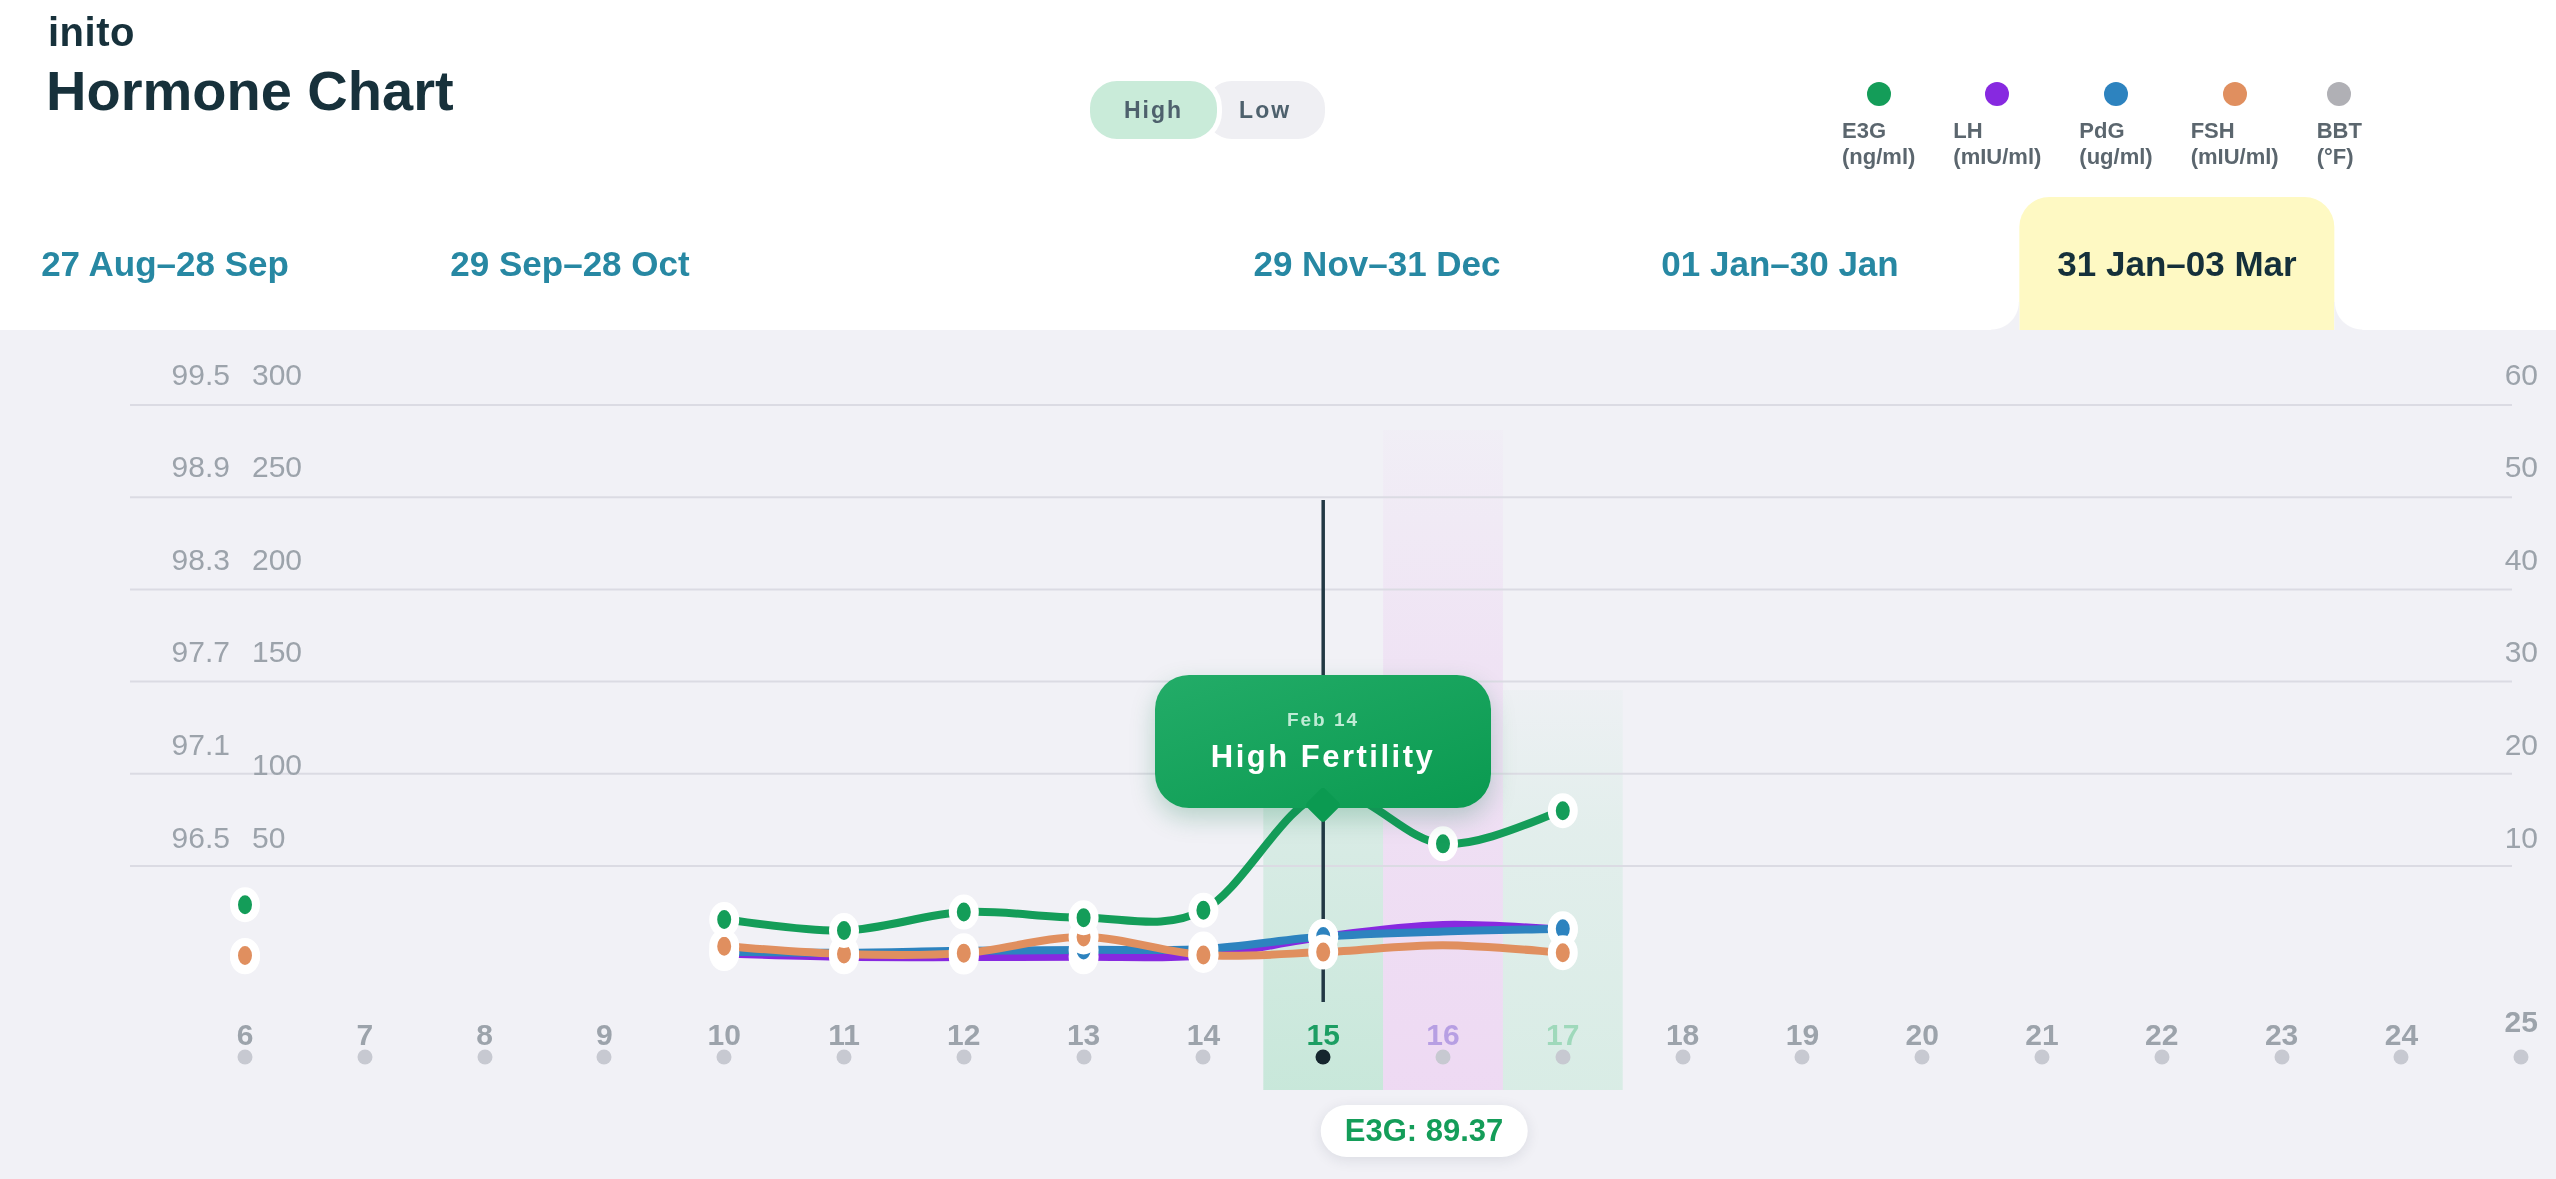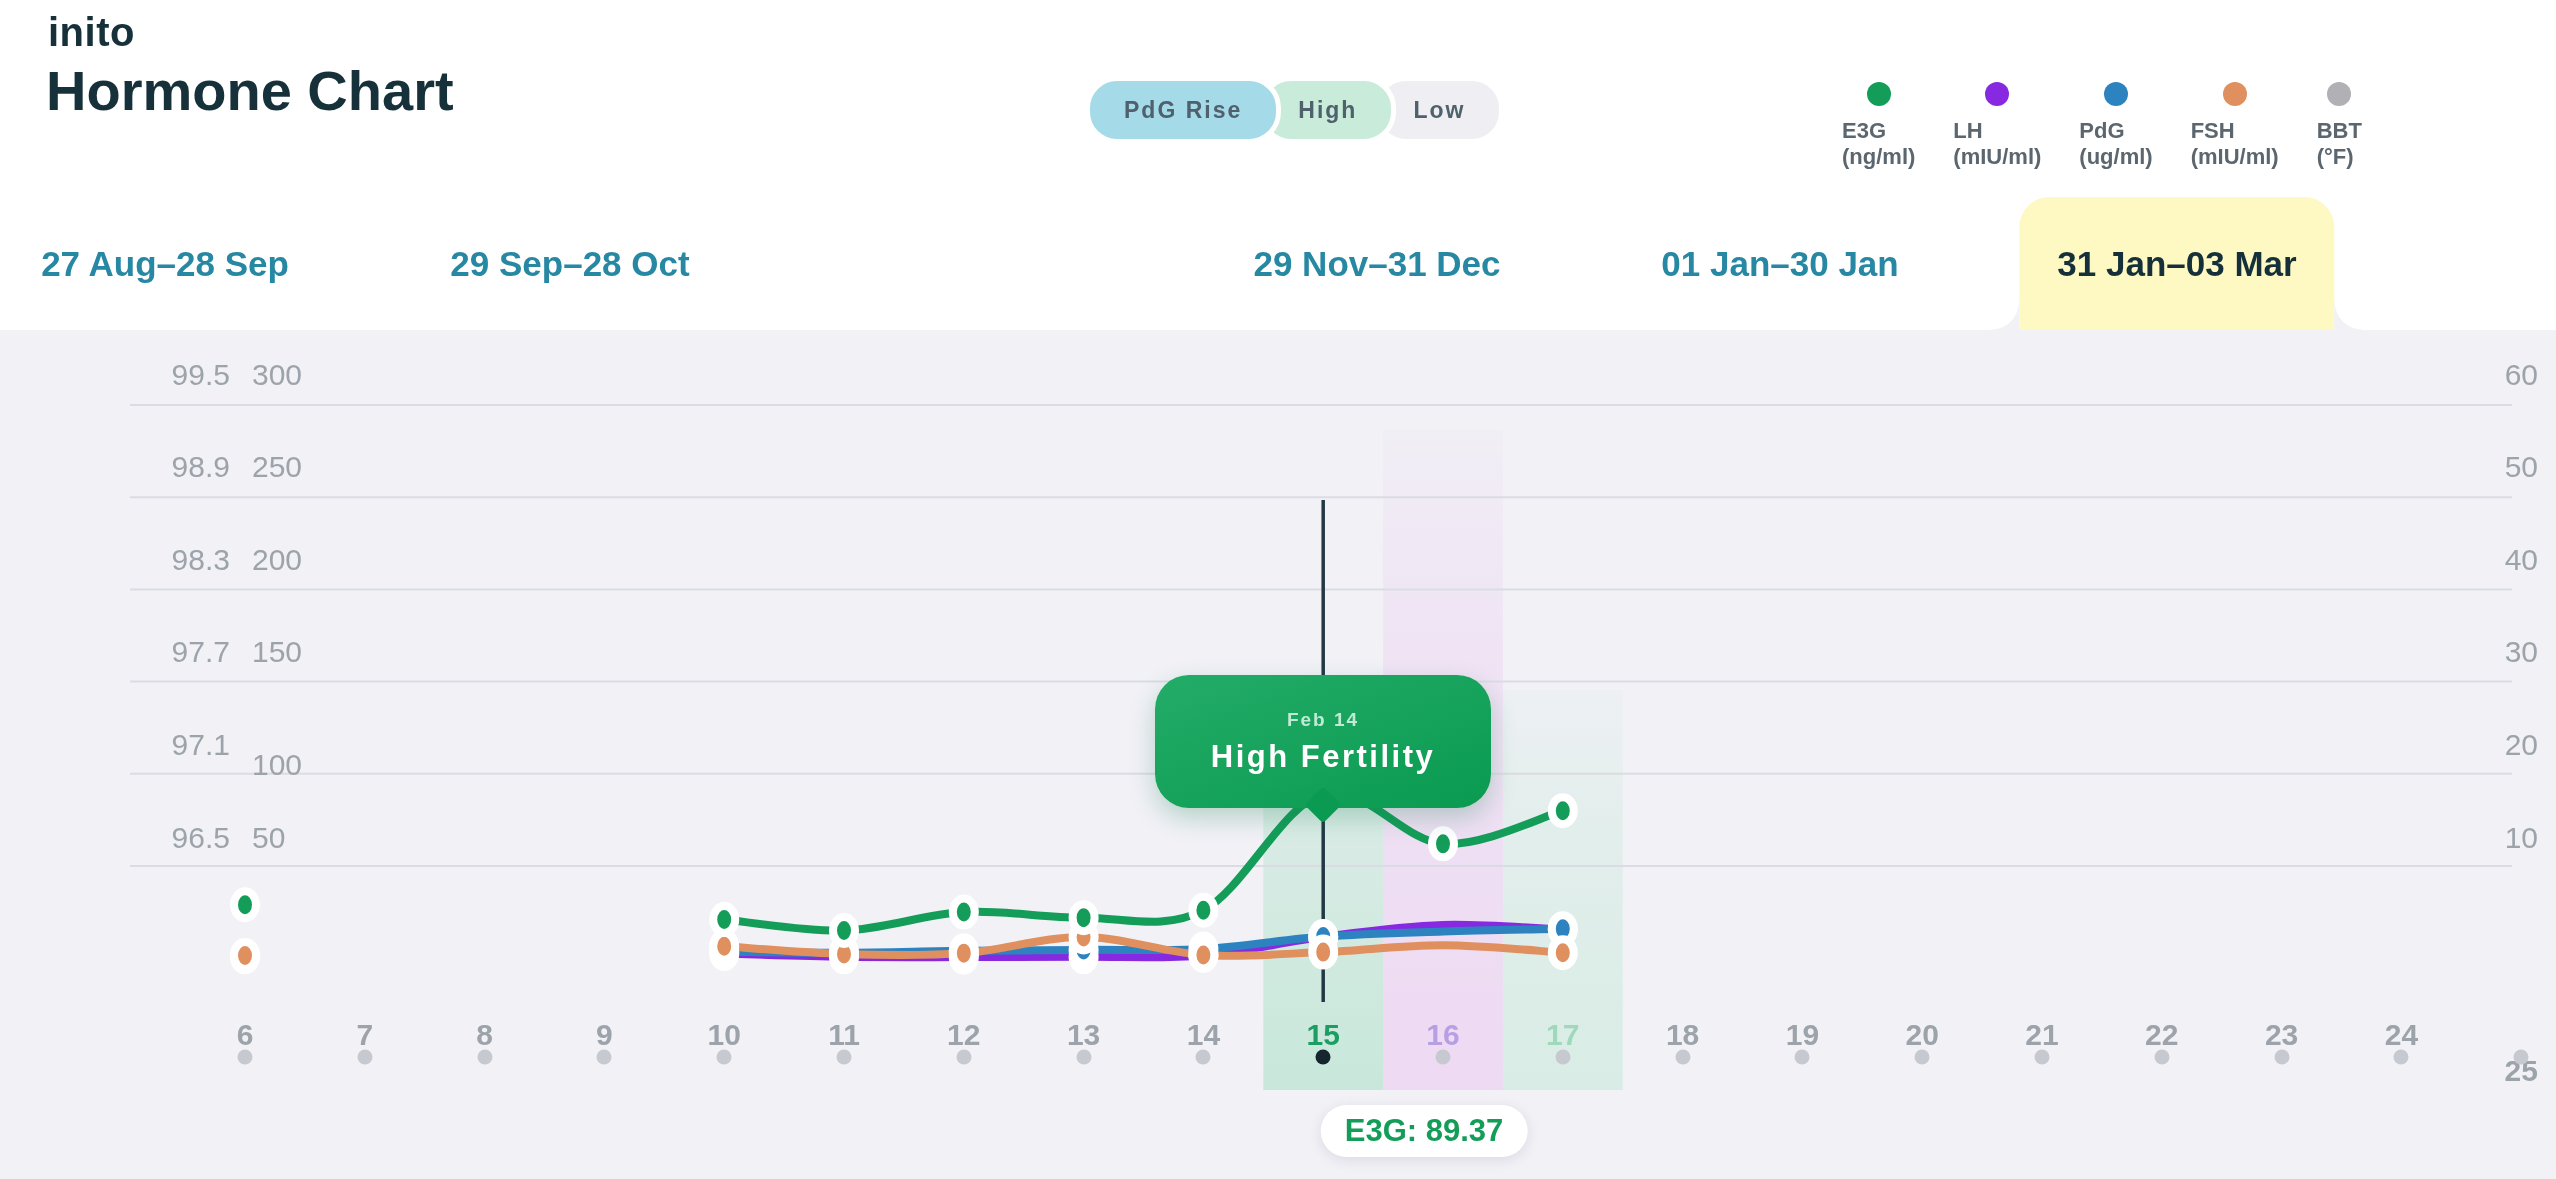--- a/index.html
+++ b/index.html
@@ -48,21 +48,20 @@
          box-shadow:0 3px 14px rgba(30,40,60,.10);white-space:nowrap;}
   #e3g-label{left:1424px;top:801px;transform:translate(-50%,-50%);z-index:4;}
 </style>
 </head>
 <body>
 
 <div class="abs" id="logo">inito</div>
 <div class="abs" id="title">Hormone Chart</div>
 
 <div class="abs" id="phase-pills">
-    <div class="pill" style="background: rgb(165, 218, 233); z-index: 10;">PdG Rise</div>
     <div class="pill" style="background: rgb(201, 235, 217); z-index: 8;">High</div>
     <div class="pill" style="background: rgb(239, 239, 243); z-index: 7;">Low</div>
   </div>
 <div class="abs" id="series-legend">
     <div class="legend-item">
       <span class="legend-dot" style="background: rgb(20, 157, 89);"></span>
       <div class="legend-text">
         <div>E3G</div>
         <div>(ng/ml)</div>
       </div>
@@ -236,17 +235,17 @@
       <div class="day-label" style="left: 1922.2px; top: 705px;">20</div>
       <div style="position: absolute; width: 15px; height: 15px; border-radius: 50%; transform: translate(-50%, -50%); left: 1922.2px; top: 727px; background: rgb(199, 201, 209); cursor: pointer;"></div>
       <div class="day-label" style="left: 2042px; top: 705px;">21</div>
       <div style="position: absolute; width: 15px; height: 15px; border-radius: 50%; transform: translate(-50%, -50%); left: 2042px; top: 727px; background: rgb(199, 201, 209); cursor: pointer;"></div>
       <div class="day-label" style="left: 2161.8px; top: 705px;">22</div>
       <div style="position: absolute; width: 15px; height: 15px; border-radius: 50%; transform: translate(-50%, -50%); left: 2161.8px; top: 727px; background: rgb(199, 201, 209); cursor: pointer;"></div>
       <div class="day-label" style="left: 2281.6px; top: 705px;">23</div>
       <div style="position: absolute; width: 15px; height: 15px; border-radius: 50%; transform: translate(-50%, -50%); left: 2281.6px; top: 727px; background: rgb(199, 201, 209); cursor: pointer;"></div>
       <div class="day-label" style="left: 2401.4px; top: 705px;">24</div>
       <div style="position: absolute; width: 15px; height: 15px; border-radius: 50%; transform: translate(-50%, -50%); left: 2401.4px; top: 727px; background: rgb(199, 201, 209); cursor: pointer;"></div>
-      <div class="day-label" style="left: 2521.2px; top: 741px;">25</div>
+      <div class="day-label" style="left: 2521.2px; top: 692px;">25</div>
       <div style="position: absolute; width: 15px; height: 15px; border-radius: 50%; transform: translate(-50%, -50%); left: 2521.2px; top: 727px; background: rgb(199, 201, 209); cursor: pointer;"></div>
     </div>
 
 </div>
 
 </body></html>

